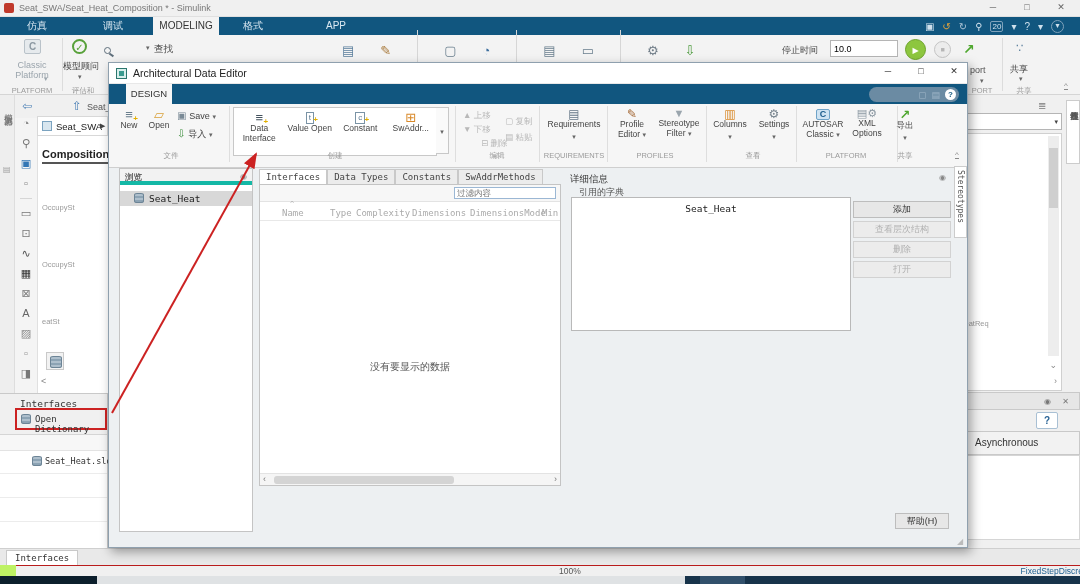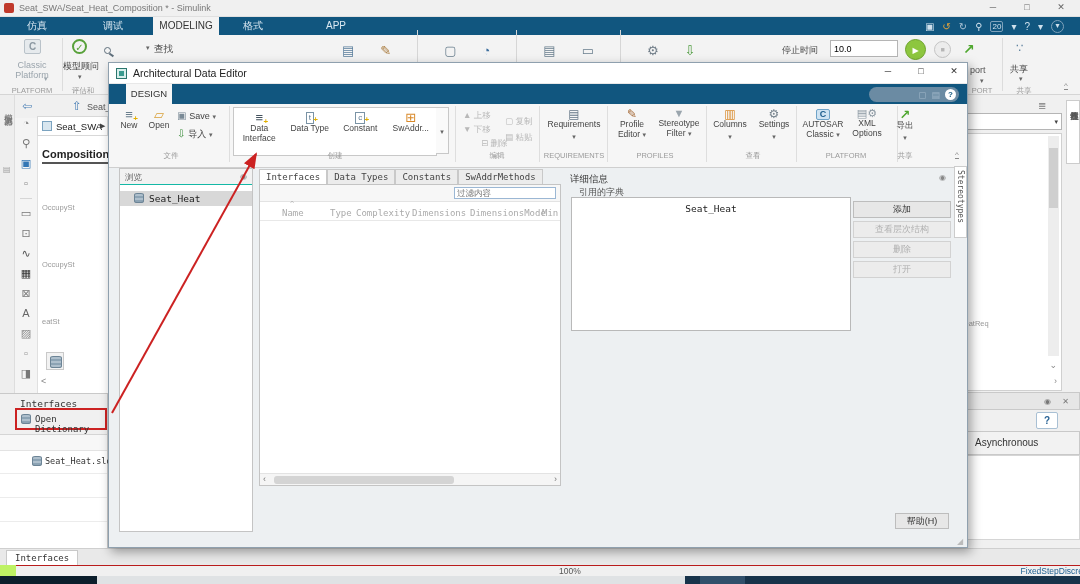--- a/index.html
+++ b/index.html
@@ -276,21 +276,21 @@
       <div class="dseclab" style="left:8px;width:108px;">文件</div>
       <div class="dgsep" style="left:120px;"></div>
 
       <div class="gallery">
         <div class="galbtn">
           <span class="icon plus" style="font-size:13px;color:#44525e;">≡</span>
           <div class="btnlab">Data Interface</div>
         </div>
         <div class="galbtn">
           <span class="boxg plus">t</span>
-          <div class="btnlab">Data Type</div>
+          <div class="btnlab">Value Open</div>
         </div>
         <div class="galbtn">
           <span class="boxg plus">c</span>
           <div class="btnlab">Constant</div>
         </div>
         <div class="galbtn">
           <span class="icon" style="font-size:13px;color:#d98a2b;">⊞</span>
           <div class="btnlab">SwAddr...</div>
         </div>
       </div>
@@ -356,21 +356,21 @@
         <div class="btnlab">导出</div>
         <span style="font-size:7px;color:#666;">▾</span>
       </div>
       <div class="dseclab" style="left:778px;width:36px;">共享</div>
       <span class="a" style="left:846px;top:48px;font-size:8px;color:#888;border-bottom:1px solid #888;line-height:6px;">^</span>
     </div>
 
     <div class="a" style="left:0;top:105px;width:858px;height:379px;background:#edf0f2;"></div>
 
     <div class="a" style="left:10px;top:105px;width:134px;height:364px;background:#fff;border:1px solid #c4c4c4;">
-      <div class="a" style="left:0;top:0;width:132px;height:16px;background:#f2f2f2;border-bottom:1px solid #14b8a6;">
+      <div class="a" style="left:0;top:0;width:132px;height:16px;background:#f2f2f2;border-bottom:4px solid #14b8a6;font-weight:bold;">
         <span class="a" style="left:5px;top:3px;font-size:8.5px;color:#666;">浏览</span>
         <span class="a" style="right:5px;top:3px;font-size:8px;color:#888;">◉</span>
       </div>
       <div class="a" style="left:0;top:22px;width:132px;height:15px;background:#d8d8d8;">
         <span class="a db" style="left:14px;top:2px;"></span>
         <span class="a mono" style="left:29px;top:2px;font-size:9.5px;color:#222;">Seat_Heat</span>
       </div>
     </div>
 
     <div class="a" style="left:150px;top:106px;height:16px;display:flex;align-items:flex-end;">
@@ -385,20 +385,21 @@
       </div>
       <div class="a mono" style="left:0;top:17px;width:300px;height:19px;background:#fff;border-bottom:1px solid #e8e8e8;color:#aaa;font-size:9px;">
         <span class="a" style="left:30px;top:-2px;font-size:7px;">^</span>
         <span class="a" style="left:22px;top:6px;">Name</span>
         <span class="a" style="left:70px;top:6px;">Type</span>
         <span class="a" style="left:96px;top:6px;">Complexity</span>
         <span class="a" style="left:152px;top:6px;">Dimensions</span>
         <span class="a" style="left:210px;top:6px;">DimensionsMode</span>
         <span class="a" style="left:282px;top:6px;">Min</span>
       </div>
+      <div class="a" style="left:0;top:175px;width:300px;text-align:center;font-size:10px;color:#555;">没有要显示的数据</div>
       <div class="a" style="left:0;top:288px;width:300px;height:12px;background:#f5f5f5;border-top:1px solid #e3e3e3;">
         <span class="a" style="left:3px;top:0px;font-size:9px;color:#777;">‹</span>
         <span class="a" style="right:3px;top:0px;font-size:9px;color:#777;">›</span>
         <div class="a" style="left:14px;top:2px;width:180px;height:8px;background:#d4d4d4;border-radius:3px;"></div>
       </div>
     </div>
 
     <span class="a" style="left:461px;top:110px;font-size:9.5px;color:#333;">详细信息</span>
     <span class="a" style="left:830px;top:110px;font-size:8px;color:#888;">◉</span>
     <span class="a" style="left:470px;top:123px;font-size:9px;color:#555;">引用的字典</span>

